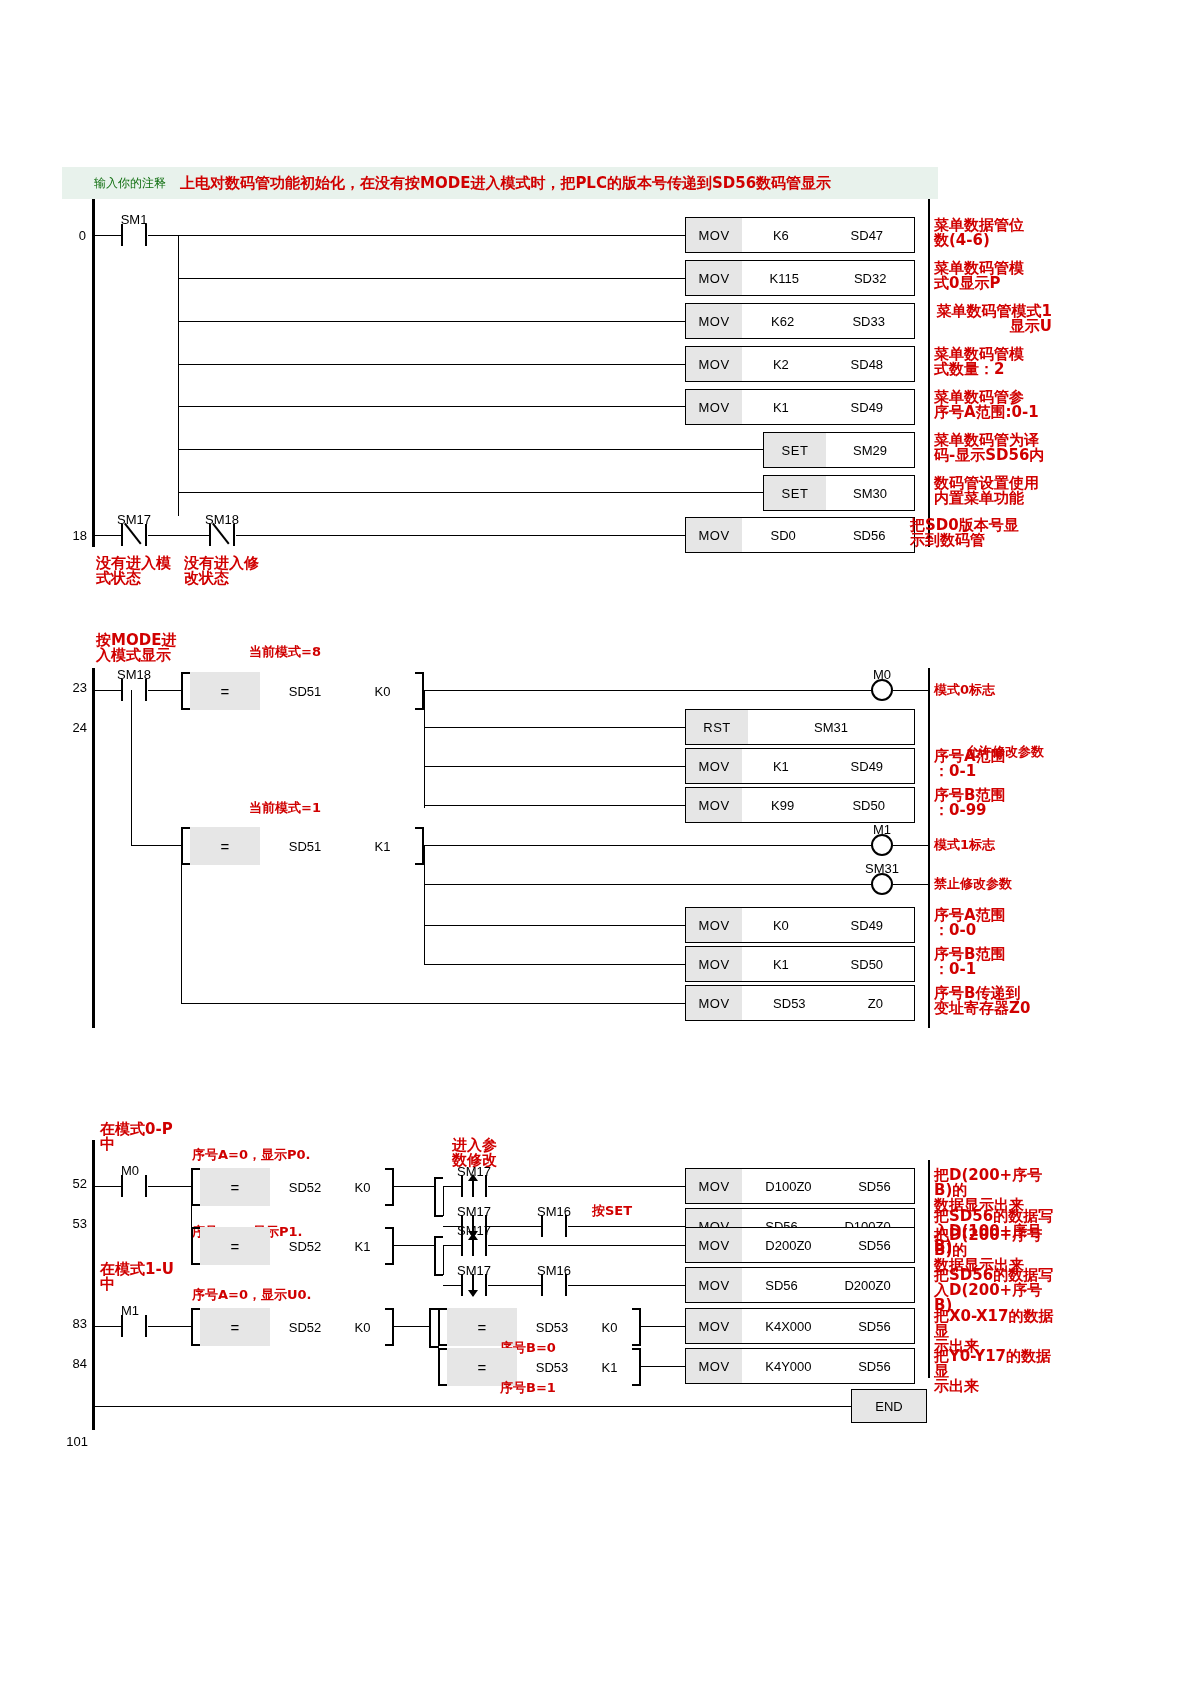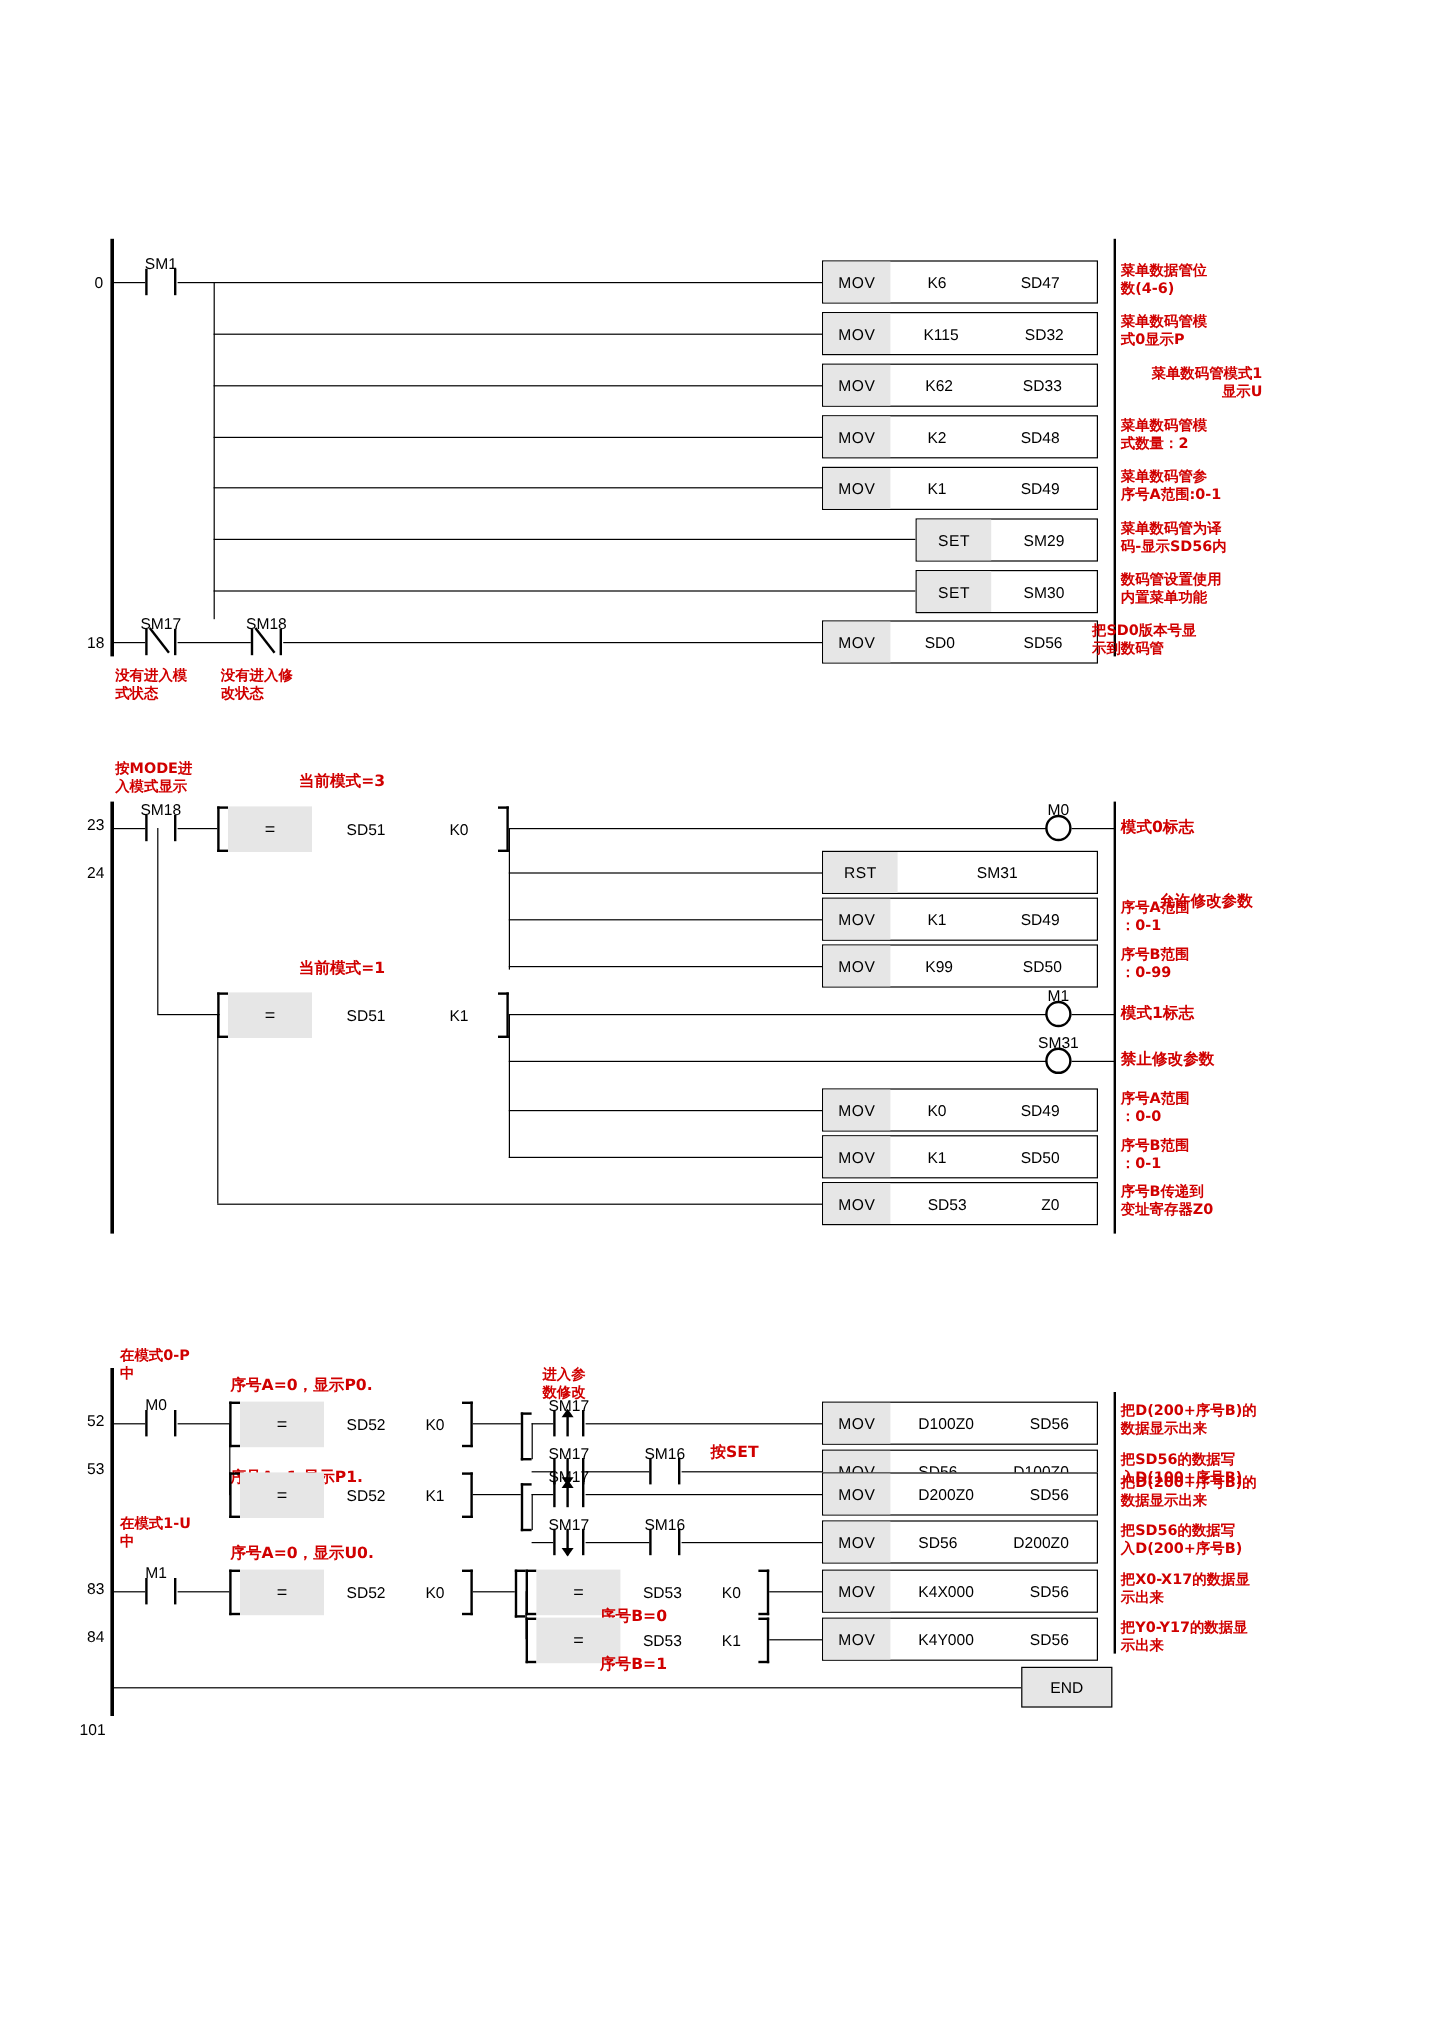--- a/index.html
+++ b/index.html
@@ -193,21 +193,21 @@
     font-weight: bold;
     font-size: 13px;
     line-height: 16px;
     font-family: "DejaVu Sans", "Liberation Sans", sans-serif;
     white-space: pre-line;
   }
   .cmt-red-s {
     position: absolute;
     color: #d00000;
     font-weight: bold;
-    font-size: 12px;
+    font-size: 15px;
     line-height: 15px;
     font-family: "DejaVu Sans", "Liberation Sans", sans-serif;
     white-space: pre-line;
   }
   .cmt-blue {
     position: absolute;
     color: #1414d0;
     font-weight: bold;
     font-size: 15px;
     font-family: "DejaVu Sans", "Liberation Sans", sans-serif;
@@ -254,20 +254,24 @@
     justify-content: center;
     font-size: 13px;
     height: 34px;
   }
 </style>
 </head>
 <body>
 
 <div class="page">
 
+  <div class="cmt-band" style="left:62px; top:167px; width:876px; height:32px;">
+    <span class="cmt-green" style="position:static; margin-left:32px; margin-right:14px;">输入你的注释</span>
+    <span class="title">上电对数码管功能初始化，在没有按MODE进入模式时，把PLC的版本号传递到SD56数码管显示</span>
+  </div>
 
   <div class="rail" style="left:92px; top:199px; height:348px;"></div>
 
   <div class="rung-num" style="left:62px; top:228px; width:24px;">0</div>
 
   <div class="contact-label" style="left:104px; top:212px; width:60px;">SM1</div>
   <div class="contact" style="left:117px; top:224px;">
     <div class="bar l"></div>
     <div class="bar r"></div>
   </div>
@@ -376,21 +380,21 @@
 入模式显示</div>
   <div class="rung-num" style="left:57px; top:680px; width:30px;">23</div>
   <div class="contact-label" style="left:104px; top:667px; width:60px;">SM18</div>
   <div class="contact" style="left:117px; top:679px;">
     <div class="bar l"></div>
     <div class="bar r"></div>
   </div>
   <div class="wire-h" style="left:94px; top:690px; width:27px;"></div>
   <div class="wire-h" style="left:148px; top:690px; width:33px;"></div>
 
-  <div class="cmt-red" style="left:249px; top:644px;">当前模式=3</div>
+  <div class="cmt-red" style="left:249px; top:644px;">当前模式=8</div>
   <div class="brk l" style="left:181px; top:672px;"></div>
   <div class="cmp" style="left:190px; top:672px; width:225px;">
     <span class="op">=</span>
     <span class="arg" style="width:90px;">SD51</span>
     <span class="arg" style="width:65px;">K0</span>
   </div>
   <div class="brk r" style="left:415px; top:672px;"></div>
 
   <div class="wire-v" style="left:424px; top:690px; height:118px;"></div>
   <div class="wire-h" style="left:424px; top:690px; width:448px;"></div>

